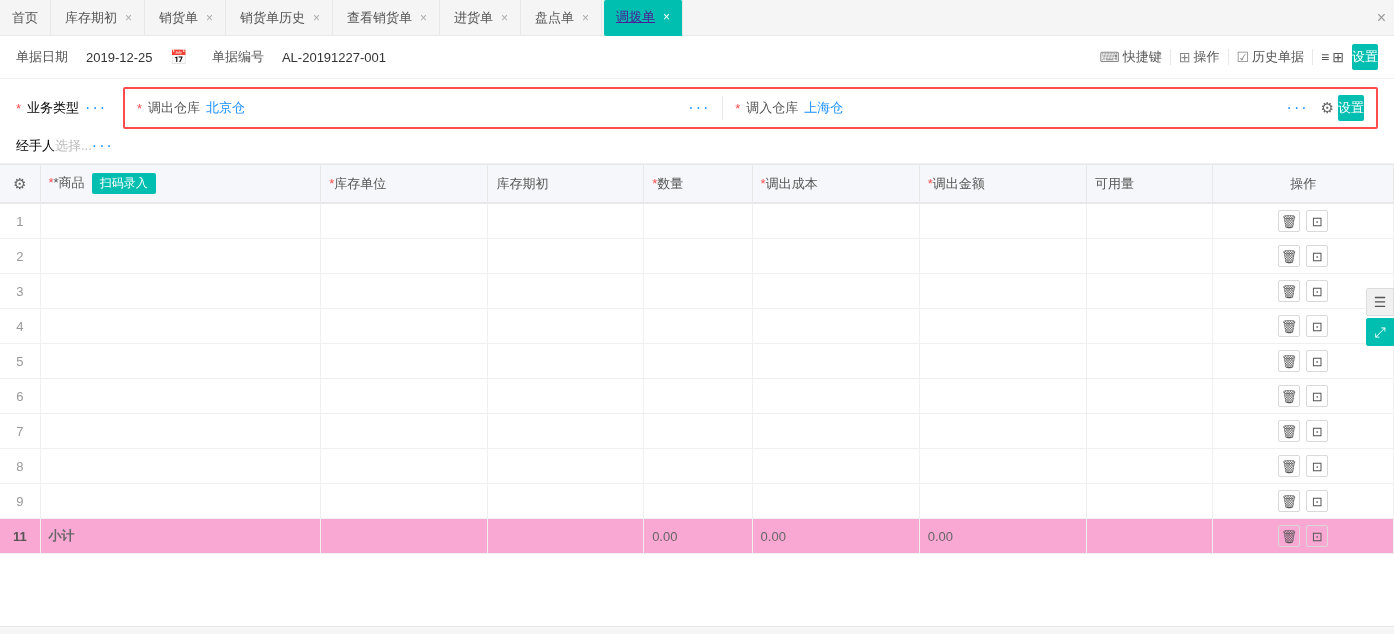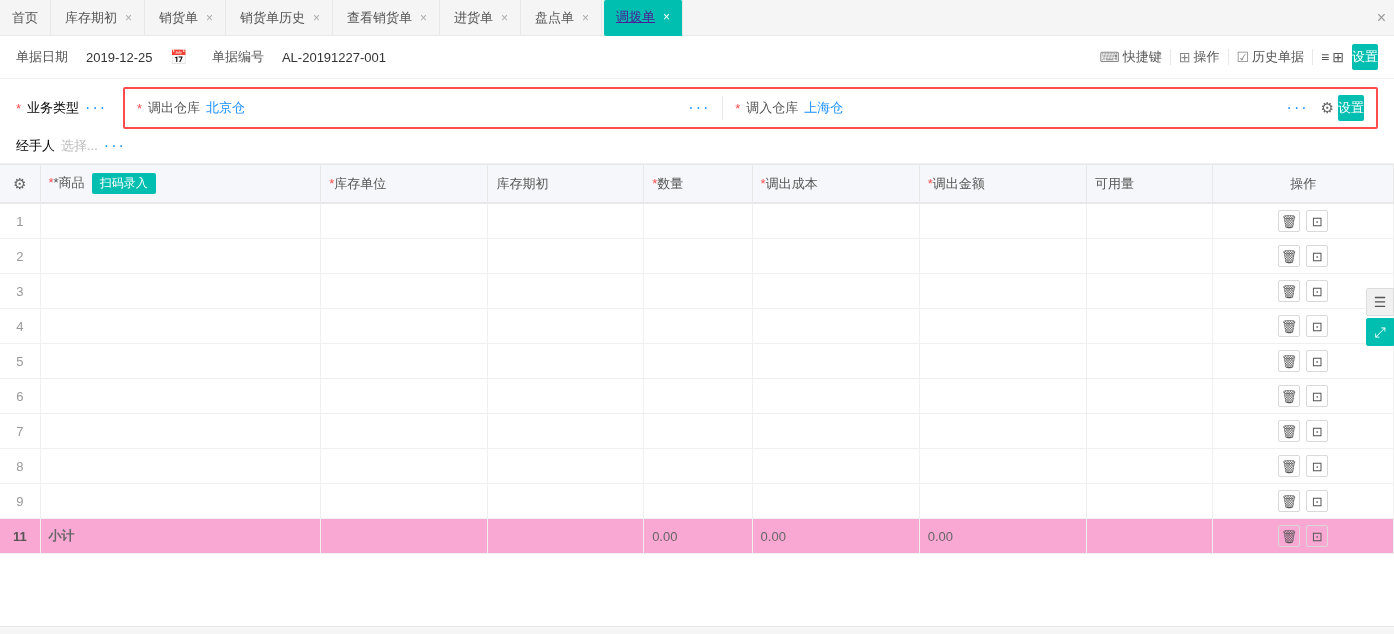--- a/index.html
+++ b/index.html
@@ -98,21 +98,21 @@
       flex: 1;
     }
     .warehouse-field .wh-label { color: #555; white-space: nowrap; }
     .warehouse-field .wh-value { color: #1890ff; font-size: 13px; }
     .warehouse-separator {
       width: 1px; background: #e8e8e8;
       height: 24px; margin: 0 12px;
     }
 
     .person-section {
-      display: flex; align-items: center; gap: 6px;
+      display: flex; align-items: center; 
       padding: 0 16px;
       font-size: 13px; color: #555;
     }
     .person-placeholder { color: #bbb; cursor: pointer; }
 
     
     .table-container {
       flex: 1;
       overflow: auto;
       border-top: 1px solid #e8e8e8;

